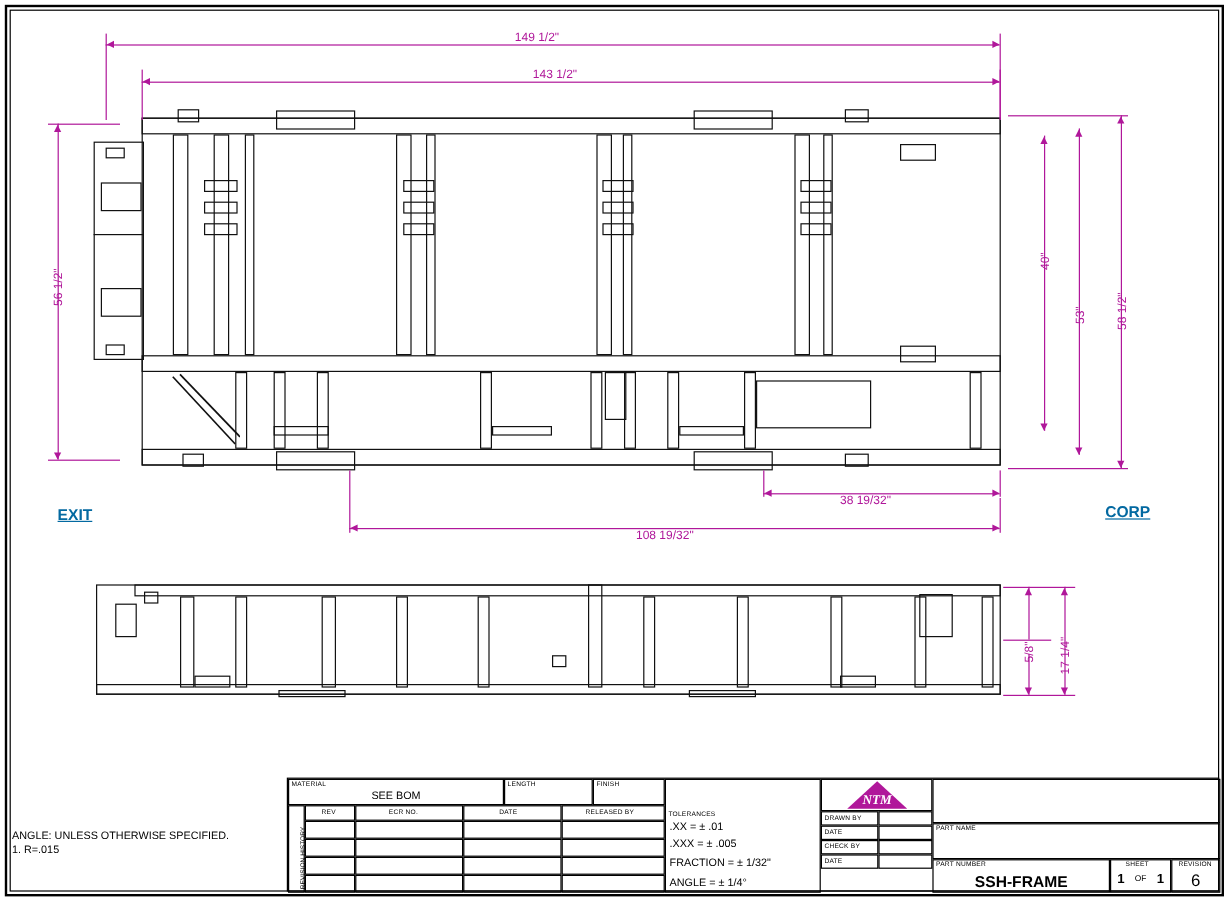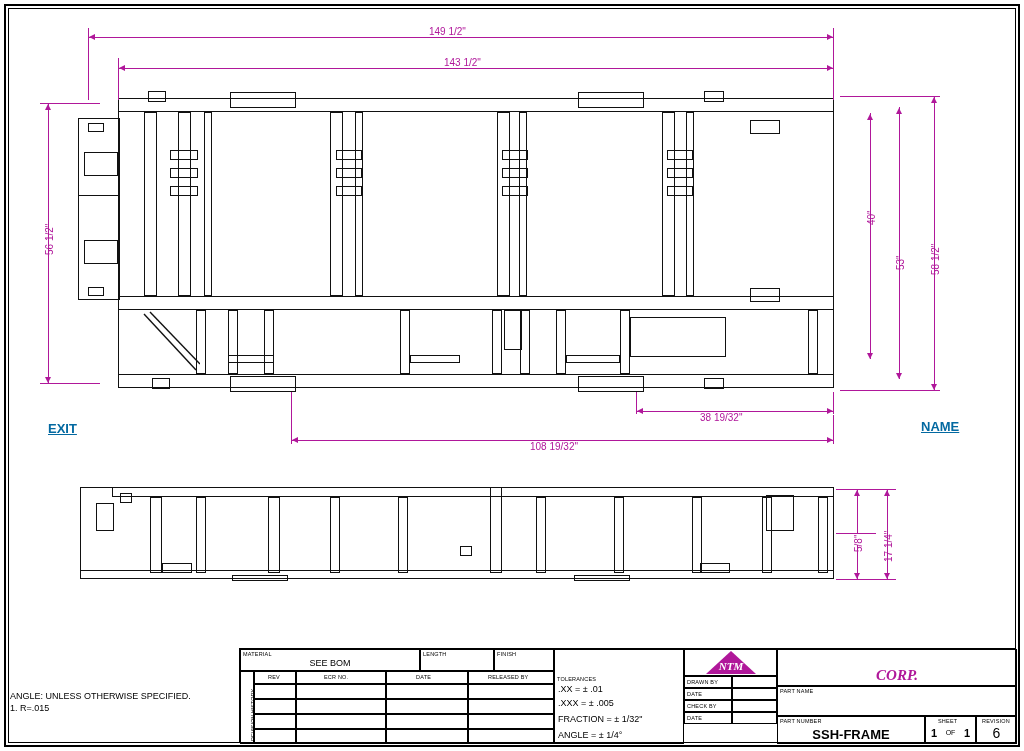--- a/index.html
+++ b/index.html
@@ -165,21 +165,21 @@
 
     <div class="extline" style="left:291px;top:392px;height:52px;"></div>
     <div class="extline" style="left:833px;top:415px;height:29px;"></div>
     <div class="dimline hline" style="left:291px;top:440px;width:542px;"></div>
     <div class="arrow arr-l" style="left:292px;top:437px;"></div>
     <div class="arrow arr-r" style="left:827px;top:437px;"></div>
     <div class="dim" style="left:530px;top:441px;">108 19/32"</div>
   </div>
 
   <div class="label" style="left:48px;top:421px;">EXIT</div>
-  <div class="label" style="left:921px;top:419px;">NAME</div>
+  <div class="label" style="left:921px;top:419px;">CORP</div>
 
   <div>
     <div class="blk" style="left:80px;top:487px;width:754px;height:92px;"></div>
     <div class="blk" style="left:112px;top:487px;width:722px;height:10px;"></div>
     <div class="blk" style="left:80px;top:570px;width:754px;height:9px;"></div>
     <div class="blk" style="left:96px;top:503px;width:18px;height:28px;"></div>
     <div class="blk" style="left:120px;top:493px;width:12px;height:10px;"></div>
     <div class="blk" style="left:460px;top:546px;width:12px;height:10px;"></div>
     <div class="blk" style="left:766px;top:495px;width:28px;height:36px;"></div>
 
@@ -295,21 +295,20 @@
     <div class="tb" style="left:492px;top:63px;width:45px;height:12px;"></div>
     <div class="tbv" style="left:492px;top:65px;width:45px;"></div>
 
     <div class="tb" style="left:444px;top:0px;width:93px;height:27px;"></div>
     <svg style="position:absolute;left:465px;top:1px;width:52px;height:25px;">
       <polygon points="26,1 51,24 1,24" fill="#b0179a"></polygon>
       <text x="26" y="20" font-family="Liberation Serif, serif" font-size="11" font-weight="bold" font-style="italic" fill="#ffffff" text-anchor="middle">NTM</text>
     </svg>
 
     <div class="tb" style="left:537px;top:0px;width:240px;height:37px;"></div>
-    <div class="company" style="left:537px;top:18px;width:240px;font-size:15px;">CORP.</div>
 
     <div class="tb" style="left:537px;top:37px;width:240px;height:30px;"></div>
     <div class="tbl" style="left:540px;top:39px;">PART NAME</div>
 
     <div class="tb" style="left:537px;top:67px;width:148px;height:28px;"></div>
     <div class="tbl" style="left:540px;top:69px;">PART NUMBER</div>
     <div class="tbv" style="left:537px;top:78px;width:148px;font-size:13px;font-weight:bold;">SSH-FRAME</div>
 
     <div class="tb" style="left:685px;top:67px;width:51px;height:28px;"></div>
     <div class="tbl" style="left:698px;top:69px;">SHEET</div>

